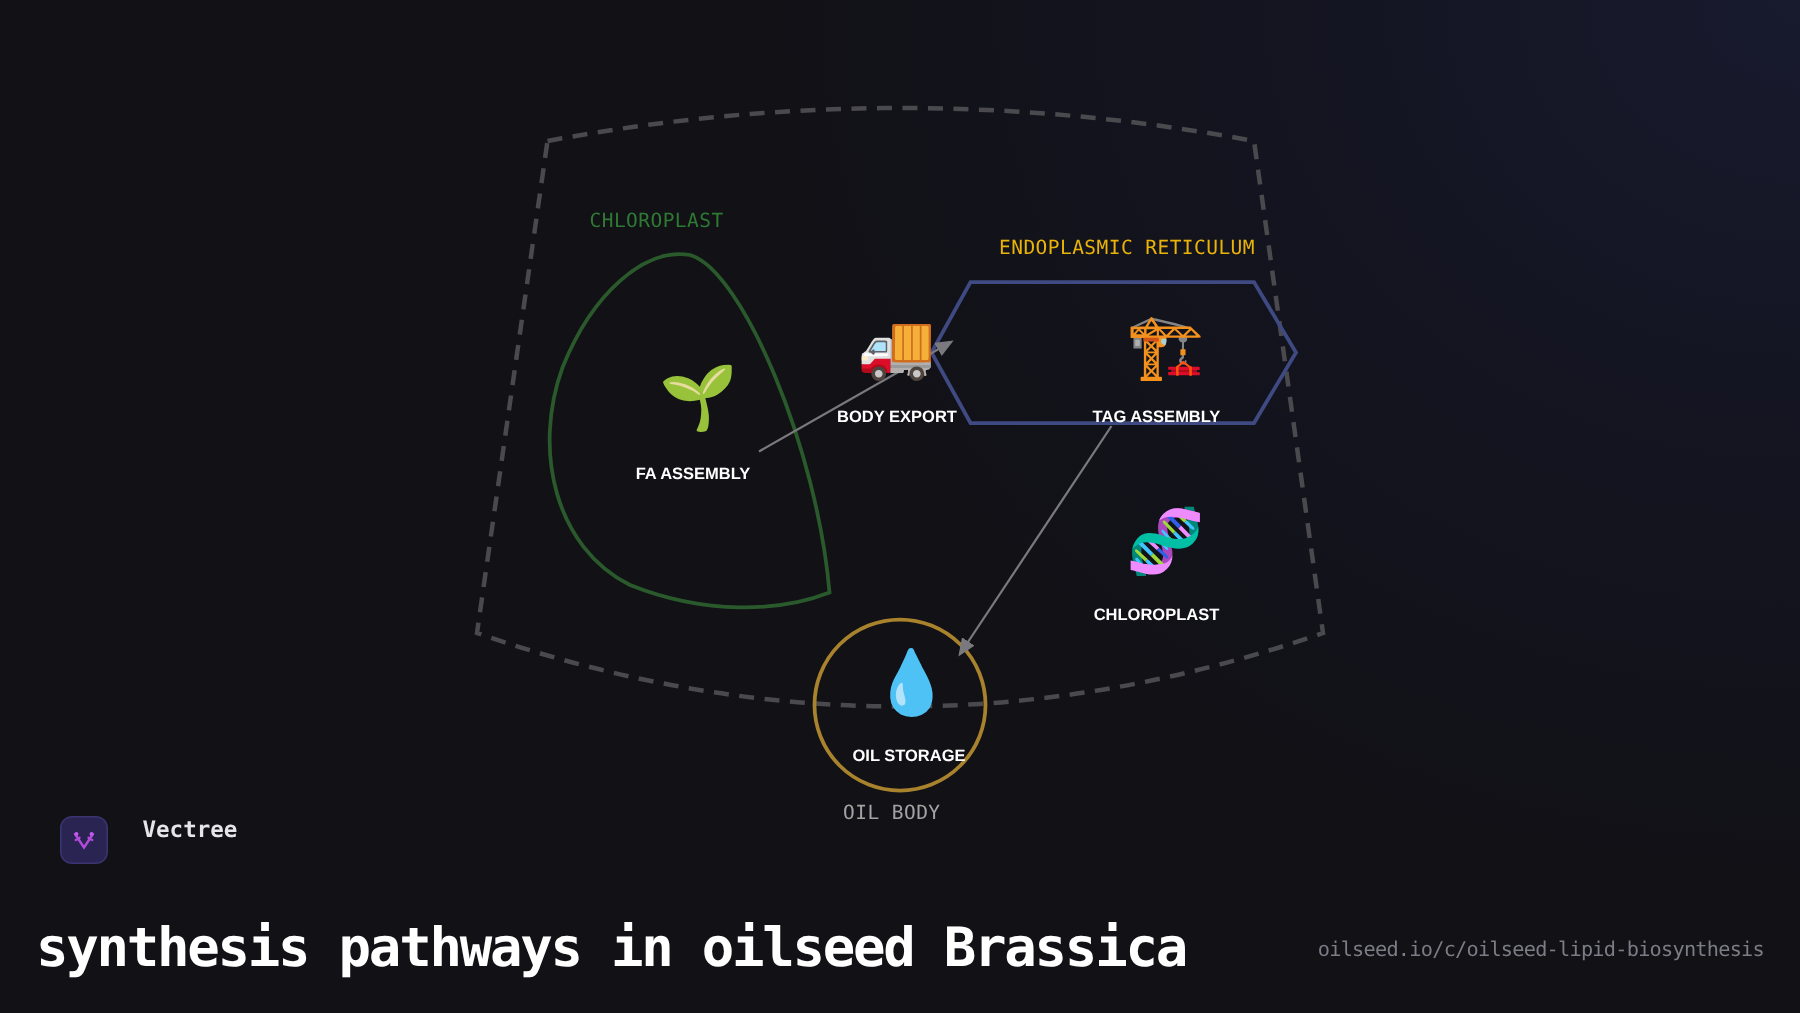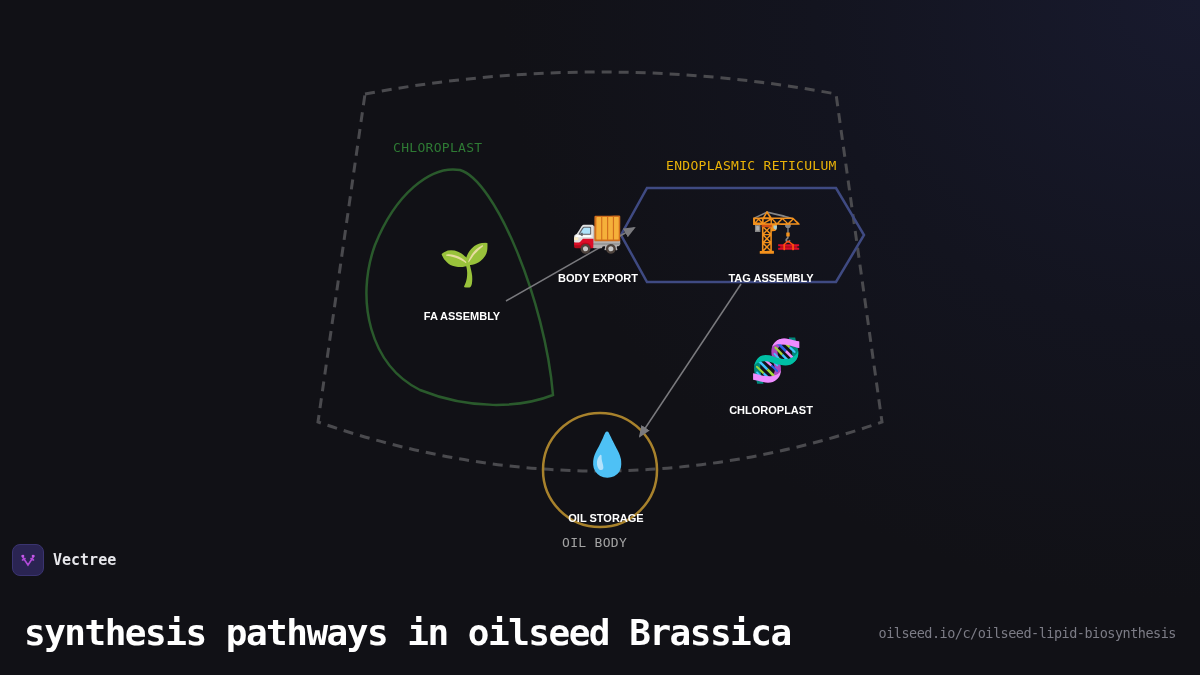--- a/index.html
+++ b/index.html
@@ -12,21 +12,21 @@
   .diagram { position:absolute; left:0; top:0; width:1008px; height:675px;padding-left:40px; }
   .region-label {
     position:absolute; font-family:"DejaVu Sans Mono", monospace; font-size:13px; letter-spacing:0.3px;
     white-space:nowrap;
   }
   .node-icon { position:absolute; font-size:42px; line-height:1; text-align:center; width:60px; }
   .node-label {
     position:absolute; font-family:"Liberation Sans", sans-serif; font-weight:bold; font-size:11px;
     color:#ffffff; white-space:nowrap; transform:translateX(-50%);
   }
-  .brand { position:absolute; left:12px; top:544px; display:flex; align-items:center; gap:9px; }
+  .brand { position:absolute; left:40px; top:544px; display:flex; align-items:flex-start; gap:23px; }
   .logo {
     width:32px; height:32px; border-radius:8px; background:#2a2452; border:1px solid #3a3470;
     display:flex; align-items:center; justify-content:center; box-sizing:border-box;
   }
   .brand-name { font-family:"DejaVu Sans Mono", monospace; font-weight:bold; font-size:15px; color:#e6e6ea; }
   .title {
     position:absolute; left:24px; top:583px; font-family:"DejaVu Sans Mono", monospace; font-weight:bold;
     font-size:36px; line-height:33px; color:#ffffff; letter-spacing:-1.5px; margin:0;
   }
   .url {
@@ -67,21 +67,21 @@
   <span class="node-icon" style="left:568px;top:210px">🚚</span>
   <span class="node-label" style="left:598px;top:272px">BODY EXPORT</span>
 
   <span class="node-icon" style="left:747px;top:210px">🏗️</span>
   <span class="node-label" style="left:771px;top:272px">TAG ASSEMBLY</span>
 
   <span class="node-icon" style="left:747px;top:340px">🧬</span>
   <span class="node-label" style="left:771px;top:404px">CHLOROPLAST</span>
 
   <span class="node-icon" style="left:578px;top:434px">💧</span>
-  <span class="node-label" style="left:606px;top:512px">OIL STORAGE</span>
+  <span class="node-label" style="left:606px;top:498px">OIL STORAGE</span>
 </div>
 
 <div class="brand">
   <div class="logo">
     <svg width="18" height="18" viewBox="0 0 18 18">
       <path d="M3,5 L9,14 L15,5 M6,7.5 L3.5,9 M12,7.5 L14.5,9" stroke="#b04ad8" stroke-width="1.6" fill="none" stroke-linecap="round"></path>
       <circle cx="4" cy="5" r="1.3" fill="#c35ae8"></circle>
         <circle cx="14" cy="5" r="1.3" fill="#c35ae8"></circle>
     </svg>
   </div>

